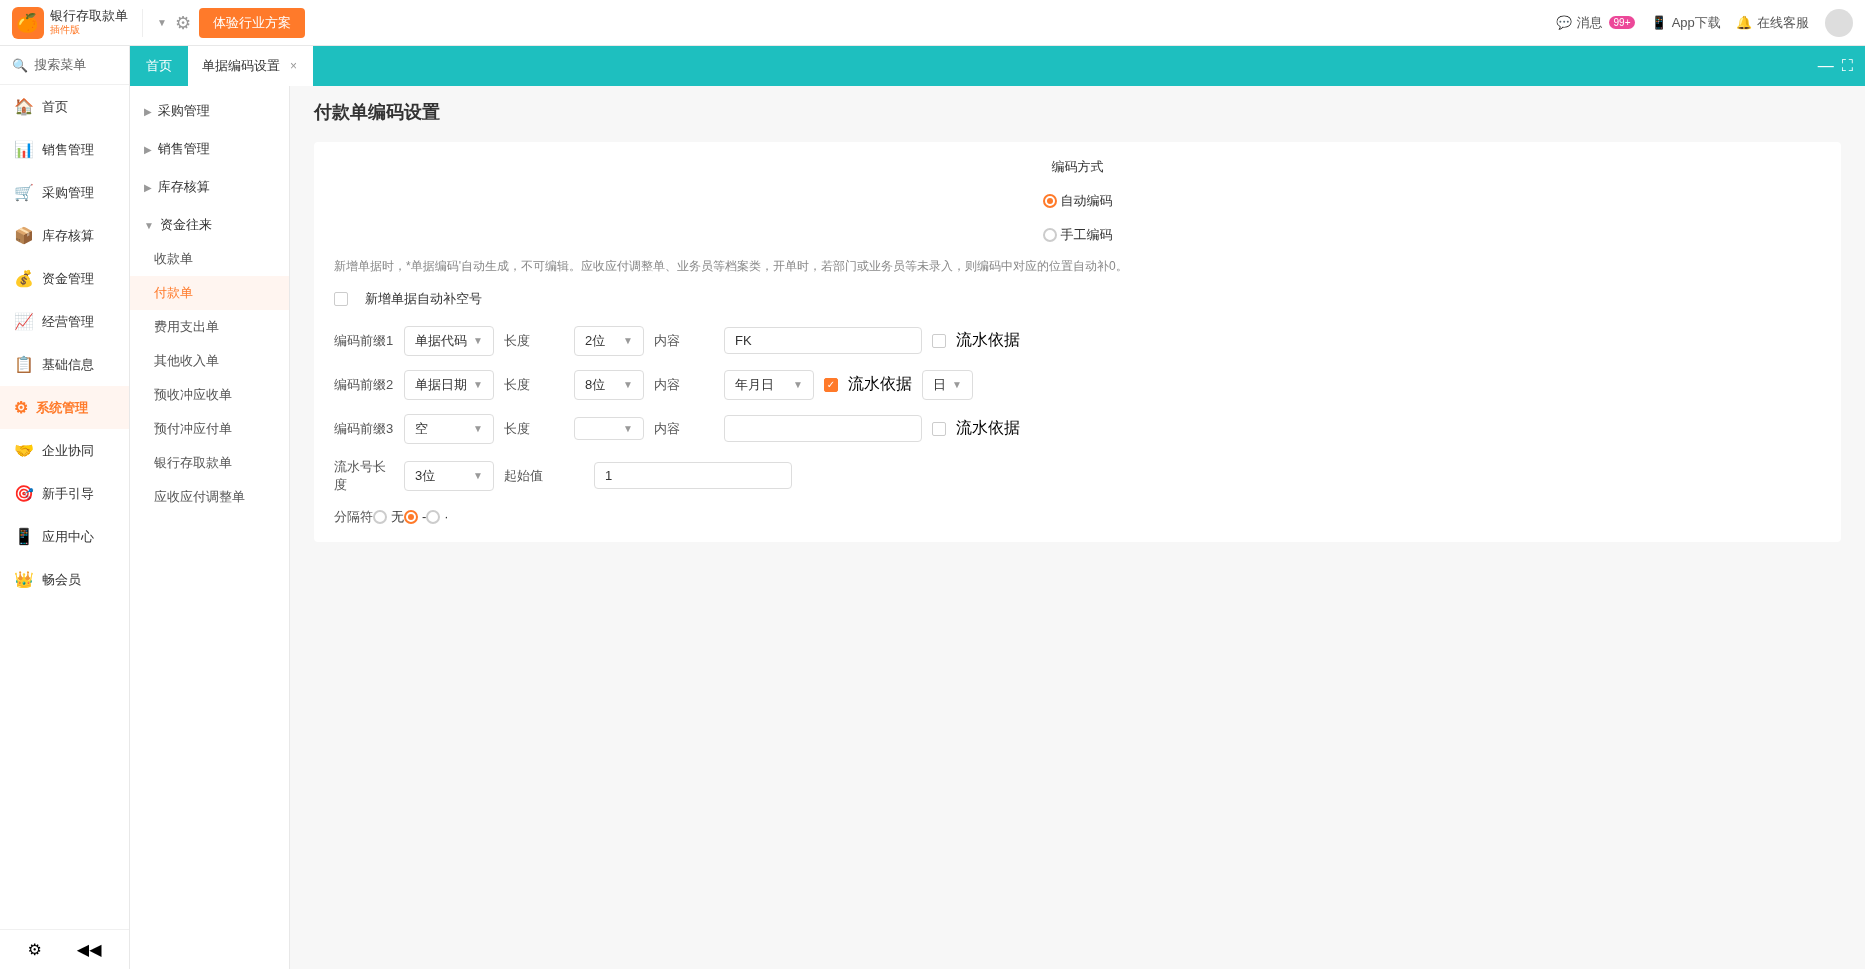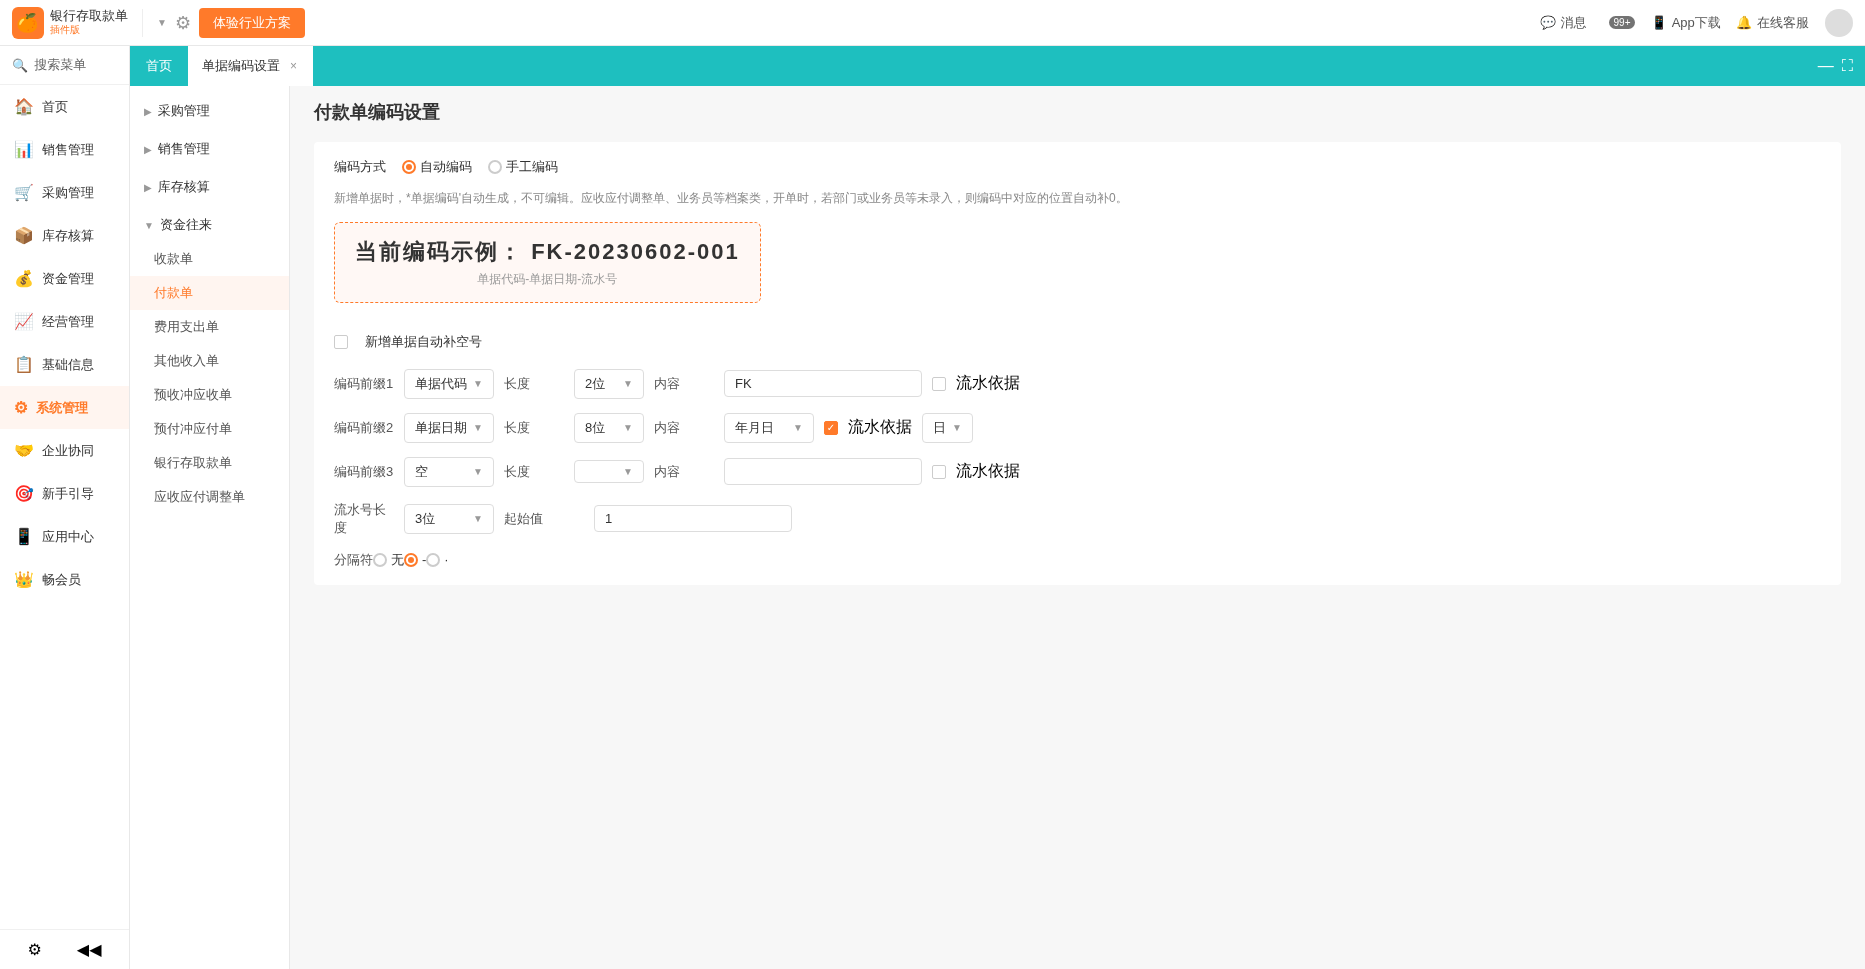--- a/index.html
+++ b/index.html
@@ -17,21 +17,21 @@
       flex-shrink: 0;
     }
     .top-bar-left { display: flex; align-items: center; gap: 8px; }
     .top-bar-logo { display: flex; align-items: center; gap: 6px; }
     .logo-icon { width: 32px; height: 32px; background: #ff7a2a; border-radius: 6px; display: flex; align-items: center; justify-content: center; color: white; font-size: 18px; }
     .logo-text { font-size: 13px; color: #333; line-height: 1.2; }
     .logo-sub { font-size: 10px; color: #ff7a2a; }
     .btn-experience { background: #ff7a2a; color: white; border: none; padding: 6px 14px; border-radius: 4px; font-size: 13px; cursor: pointer; }
     .top-bar-right { display: flex; align-items: center; gap: 16px; font-size: 13px; color: #555; }
     .top-bar-right-item { display: flex; align-items: center; gap: 4px; cursor: pointer; }
-    .badge { background: #737373; color: white; border-radius: 10px; font-size: 10px; padding: 1px 5px; margin-left: 18px; }
+    .badge { background: #ec4899; color: white; border-radius: 10px; font-size: 10px; padding: 1px 5px; margin-left: 2px; }
     .user-avatar { width: 28px; height: 28px; background: #ddd; border-radius: 50%; }
 
     
     .main-layout { display: flex; flex: 1; overflow: hidden; }
 
     
     .sidebar {
       width: 130px;
       background: #fff;
       border-right: 1px solid #e8e8e8;
@@ -108,21 +108,21 @@
       flex: 1;
       overflow-y: auto;
       padding: 14px 24px;
       background: #f7f7f7;
       position: relative;
     }
     .page-title { font-size: 18px; color: #333; font-weight: bold; margin-bottom: 18px; }
 
     
     .encoding-section { background: #fff; border-radius: 4px; padding: 16px 20px; margin-bottom: 14px; }
-    .encoding-row { display: flex; align-items: center; gap: 16px; margin-bottom: 10px; }
+    .encoding-row { display: flex; align-items: center; gap: 16px; margin-bottom: 10px; flex-direction: column; }
     .encoding-label { font-size: 13px; color: #333; }
     .radio-option { display: flex; align-items: center; gap: 4px; font-size: 13px; color: #333; cursor: pointer; }
     .radio-btn { width: 14px; height: 14px; border-radius: 50%; border: 2px solid #ccc; display: inline-block; }
     .radio-btn.checked { border-color: #ff7a2a; position: relative; }
     .radio-btn.checked::after { content: ''; position: absolute; width: 6px; height: 6px; background: #ff7a2a; border-radius: 50%; top: 2px; left: 2px; }
 
     .hint-text { font-size: 12px; color: #888; line-height: 1.8; margin: 12px 0; }
 
     
     .code-preview {
@@ -336,27 +336,20 @@
               <span>自动编码</span>
             </label>
             <label class="radio-option">
               <span class="radio-btn"></span>
               <span>手工编码</span>
             </label>
           </div>
 
           <div class="hint-text">新增单据时，*单据编码'自动生成，不可编辑。应收应付调整单、业务员等档案类，开单时，若部门或业务员等未录入，则编码中对应的位置自动补0。</div>
 
-          <div class="code-preview">
-            <div class="code-preview-main">
-              <span>当前编码示例：</span>
-              <span>FK-20230602-001</span>
-            </div>
-            <div class="code-preview-sub">单据代码-单据日期-流水号</div>
-          </div>
 
           <div class="checkbox-row">
             <span class="checkbox-box"></span>
             <span>新增单据自动补空号</span>
           </div>
 
           
           <div class="form-row">
             <span class="form-label">编码前缀1</span>
             <div class="form-select">

